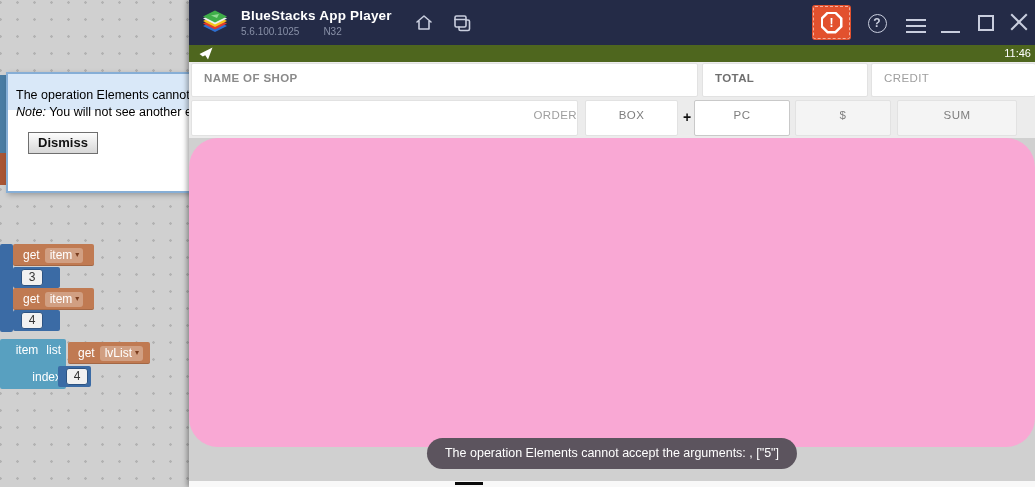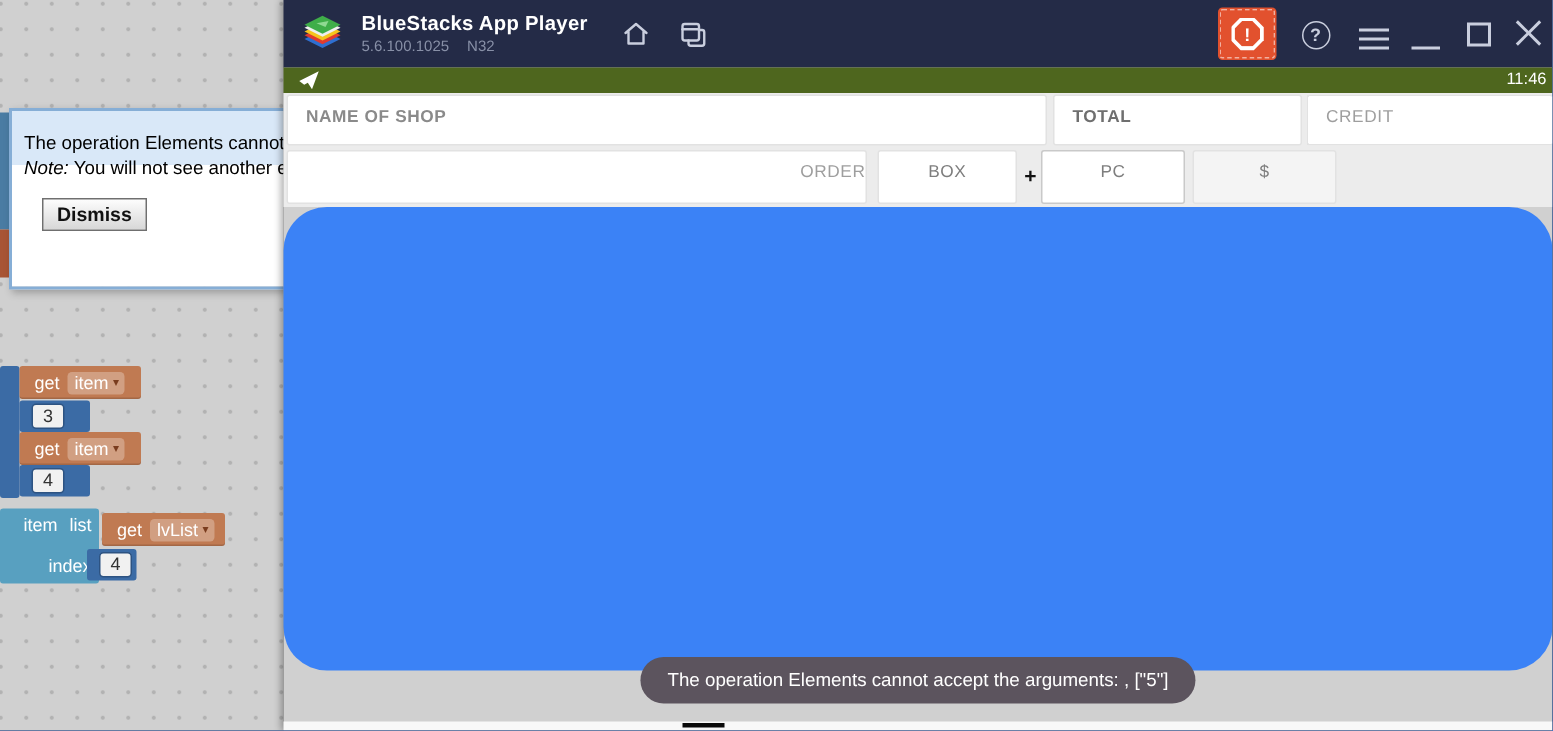--- a/index.html
+++ b/index.html
@@ -38,21 +38,21 @@
   .blk-col { background:#3b6ba5; }
   .blk-cyan { background:#58a0c0; display:flex; flex-direction:column; align-items:flex-end; justify-content:space-between; padding:4px 5px 5px; }
   .blk-cyan .row { display:flex; gap:8px; }
 
   
   #bswin { position:absolute; left:189px; top:0; width:846px; height:487px; box-shadow:-2px 0 5px rgba(0,0,0,.35); }
 
   #titlebar { position:absolute; left:0; top:0; width:846px; height:45px; background:#242b47; }
   .bs-logo { position:absolute; left:9px; top:5px; width:34px; height:34px; }
   .bs-title { position:absolute; left:52px; top:8px; font-size:13.5px; font-weight:600; color:#ffffff; letter-spacing:.2px; }
-  .bs-sub { position:absolute; left:52px; top:26px; font-size:10px; color:#8890a7; display:flex; gap:12px; }
+  .bs-sub { position:absolute; left:52px; top:26px; font-size:10px; color:#8890a7; display:flex; gap:24px; }
   .tb-icon { position:absolute; top:12px; width:22px; height:22px; display:flex; align-items:center; justify-content:center; cursor:pointer; }
   .stroke-ic { stroke:#c9cede; fill:none; stroke-width:1.6; stroke-linejoin:round; stroke-linecap:round; }
   .alert-btn { position:absolute; left:623px; top:5px; width:39px; height:35px; background:#e2512e;
     border-radius:3px; outline:1px dashed rgba(255,255,255,.55); outline-offset:-2px;
     display:flex; align-items:center; justify-content:center; cursor:pointer; }
   .oct-outer { width:22px; height:22px; background:#ffffff; display:flex; align-items:center; justify-content:center;
     clip-path:polygon(30% 0,70% 0,100% 30%,100% 70%,70% 100%,30% 100%,0 70%,0 30%); }
   .oct-inner { width:17px; height:17px; background:#e2512e; display:flex; align-items:center; justify-content:center;
     clip-path:polygon(30% 0,70% 0,100% 30%,100% 70%,70% 100%,30% 100%,0 70%,0 30%);
     color:#fff; font-weight:bold; font-size:12px; line-height:1; }
@@ -74,21 +74,21 @@
   #formarea { position:absolute; left:0; top:62px; width:846px; height:76px; background:#ececec; }
   .field { position:absolute; background:#fff; border:1px solid #e2e2e2; border-radius:2px;
     font-size:11.5px; color:#9e9e9e; letter-spacing:.4px; padding-top:8px; cursor:text; }
   .f-left { padding-left:12px; }
   .f-center { text-align:center; }
   .f-dark { color:#6f6f6f; font-weight:bold; }
   .f-med { color:#7e7e7e; }
   .f-gray { background:#f4f4f4; }
   .plus-sign { position:absolute; left:491px; top:47px; width:14px; color:#111; font-size:14px; font-weight:bold; text-align:center; }
 
-  #appscreen { position:absolute; left:0; top:138px; width:846px; height:309px; background:#3b82f6;border-radius:29px; }
+  #appscreen { position:absolute; left:0; top:138px; width:846px; height:309px; background:#f9a8d4;border-radius:29px; }
   .toast { position:absolute; left:50%; top:300px; transform:translateX(-50%);
     height:31px; line-height:31px; padding:0 18px; border-radius:16px;
     background:#5c545e; color:#fff; font-size:12.5px; white-space:nowrap; }
 
   #navstrip { position:absolute; left:0; top:481px; width:846px; height:6px; background:#f8f8f8; }
   .nav-pill { position:absolute; left:266px; top:1px; width:28px; height:3px; background:#0a0a0a; }
 </style>
 </head>
 <body>
 
@@ -222,20 +222,21 @@
     <div id="formarea">
       <div class="field f-left f-dark" style="left:2px;top:1px;width:507px;height:34px;color:#8a8a8a;">NAME OF SHOP</div>
       <div class="field f-left f-dark" style="left:513px;top:1px;width:166px;height:34px;">TOTAL</div>
       <div class="field f-left" style="left:682px;top:1px;width:164px;height:34px;border-right:none;">CREDIT</div>
 
       <div class="field f-left" style="left:2px;top:38px;width:387px;height:36px;text-align:right;">ORDER</div>
       <div class="field f-center f-med" style="left:396px;top:38px;width:93px;height:36px;">BOX</div>
       <div class="plus-sign">+</div>
       <div class="field f-center f-med" style="left:505px;top:38px;width:96px;height:36px;border-color:#c9c9c9;">PC</div>
       <div class="field f-center f-med f-gray" style="left:606px;top:38px;width:96px;height:36px;">$</div>
+      <div class="field f-center f-med f-gray" style="left:708px;top:38px;width:120px;height:36px;">SUM</div>
     </div>
 
     <div id="appscreen">
       <div class="toast">The operation Elements cannot accept the arguments: , ["5"]</div>
     </div>
 
     <div id="navstrip">
       <span class="nav-pill"></span>
     </div>
   </div>

